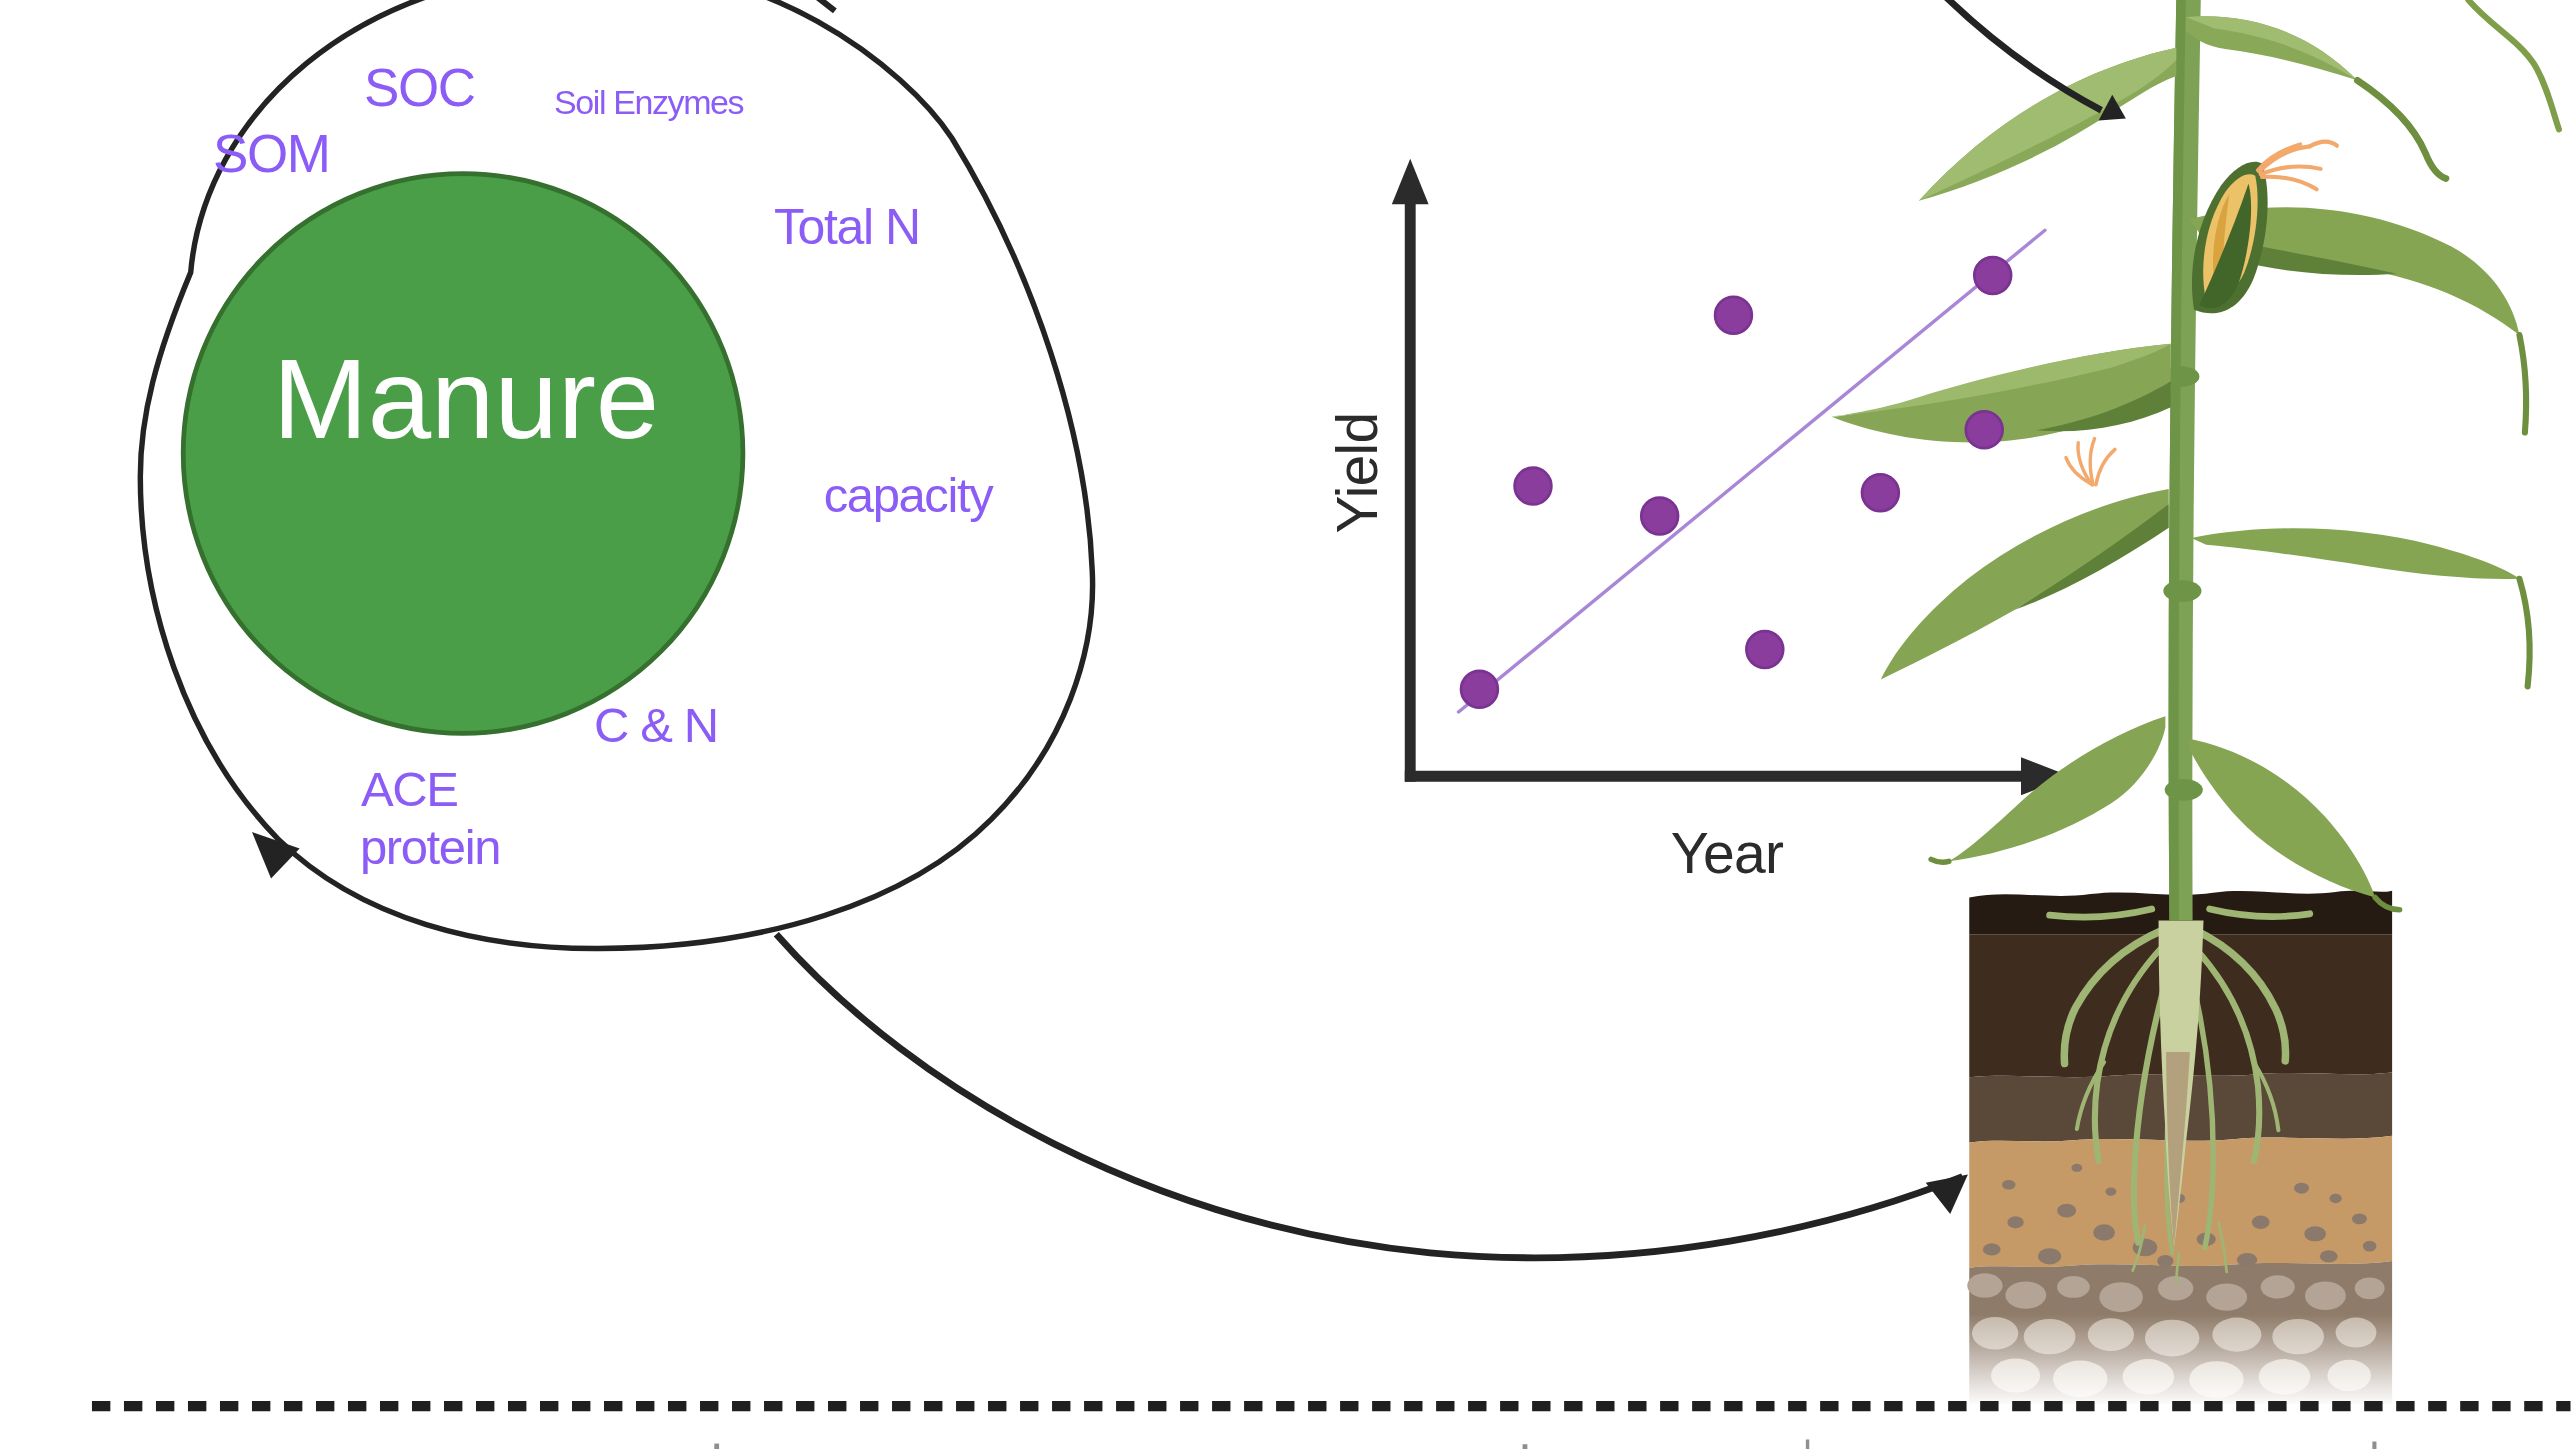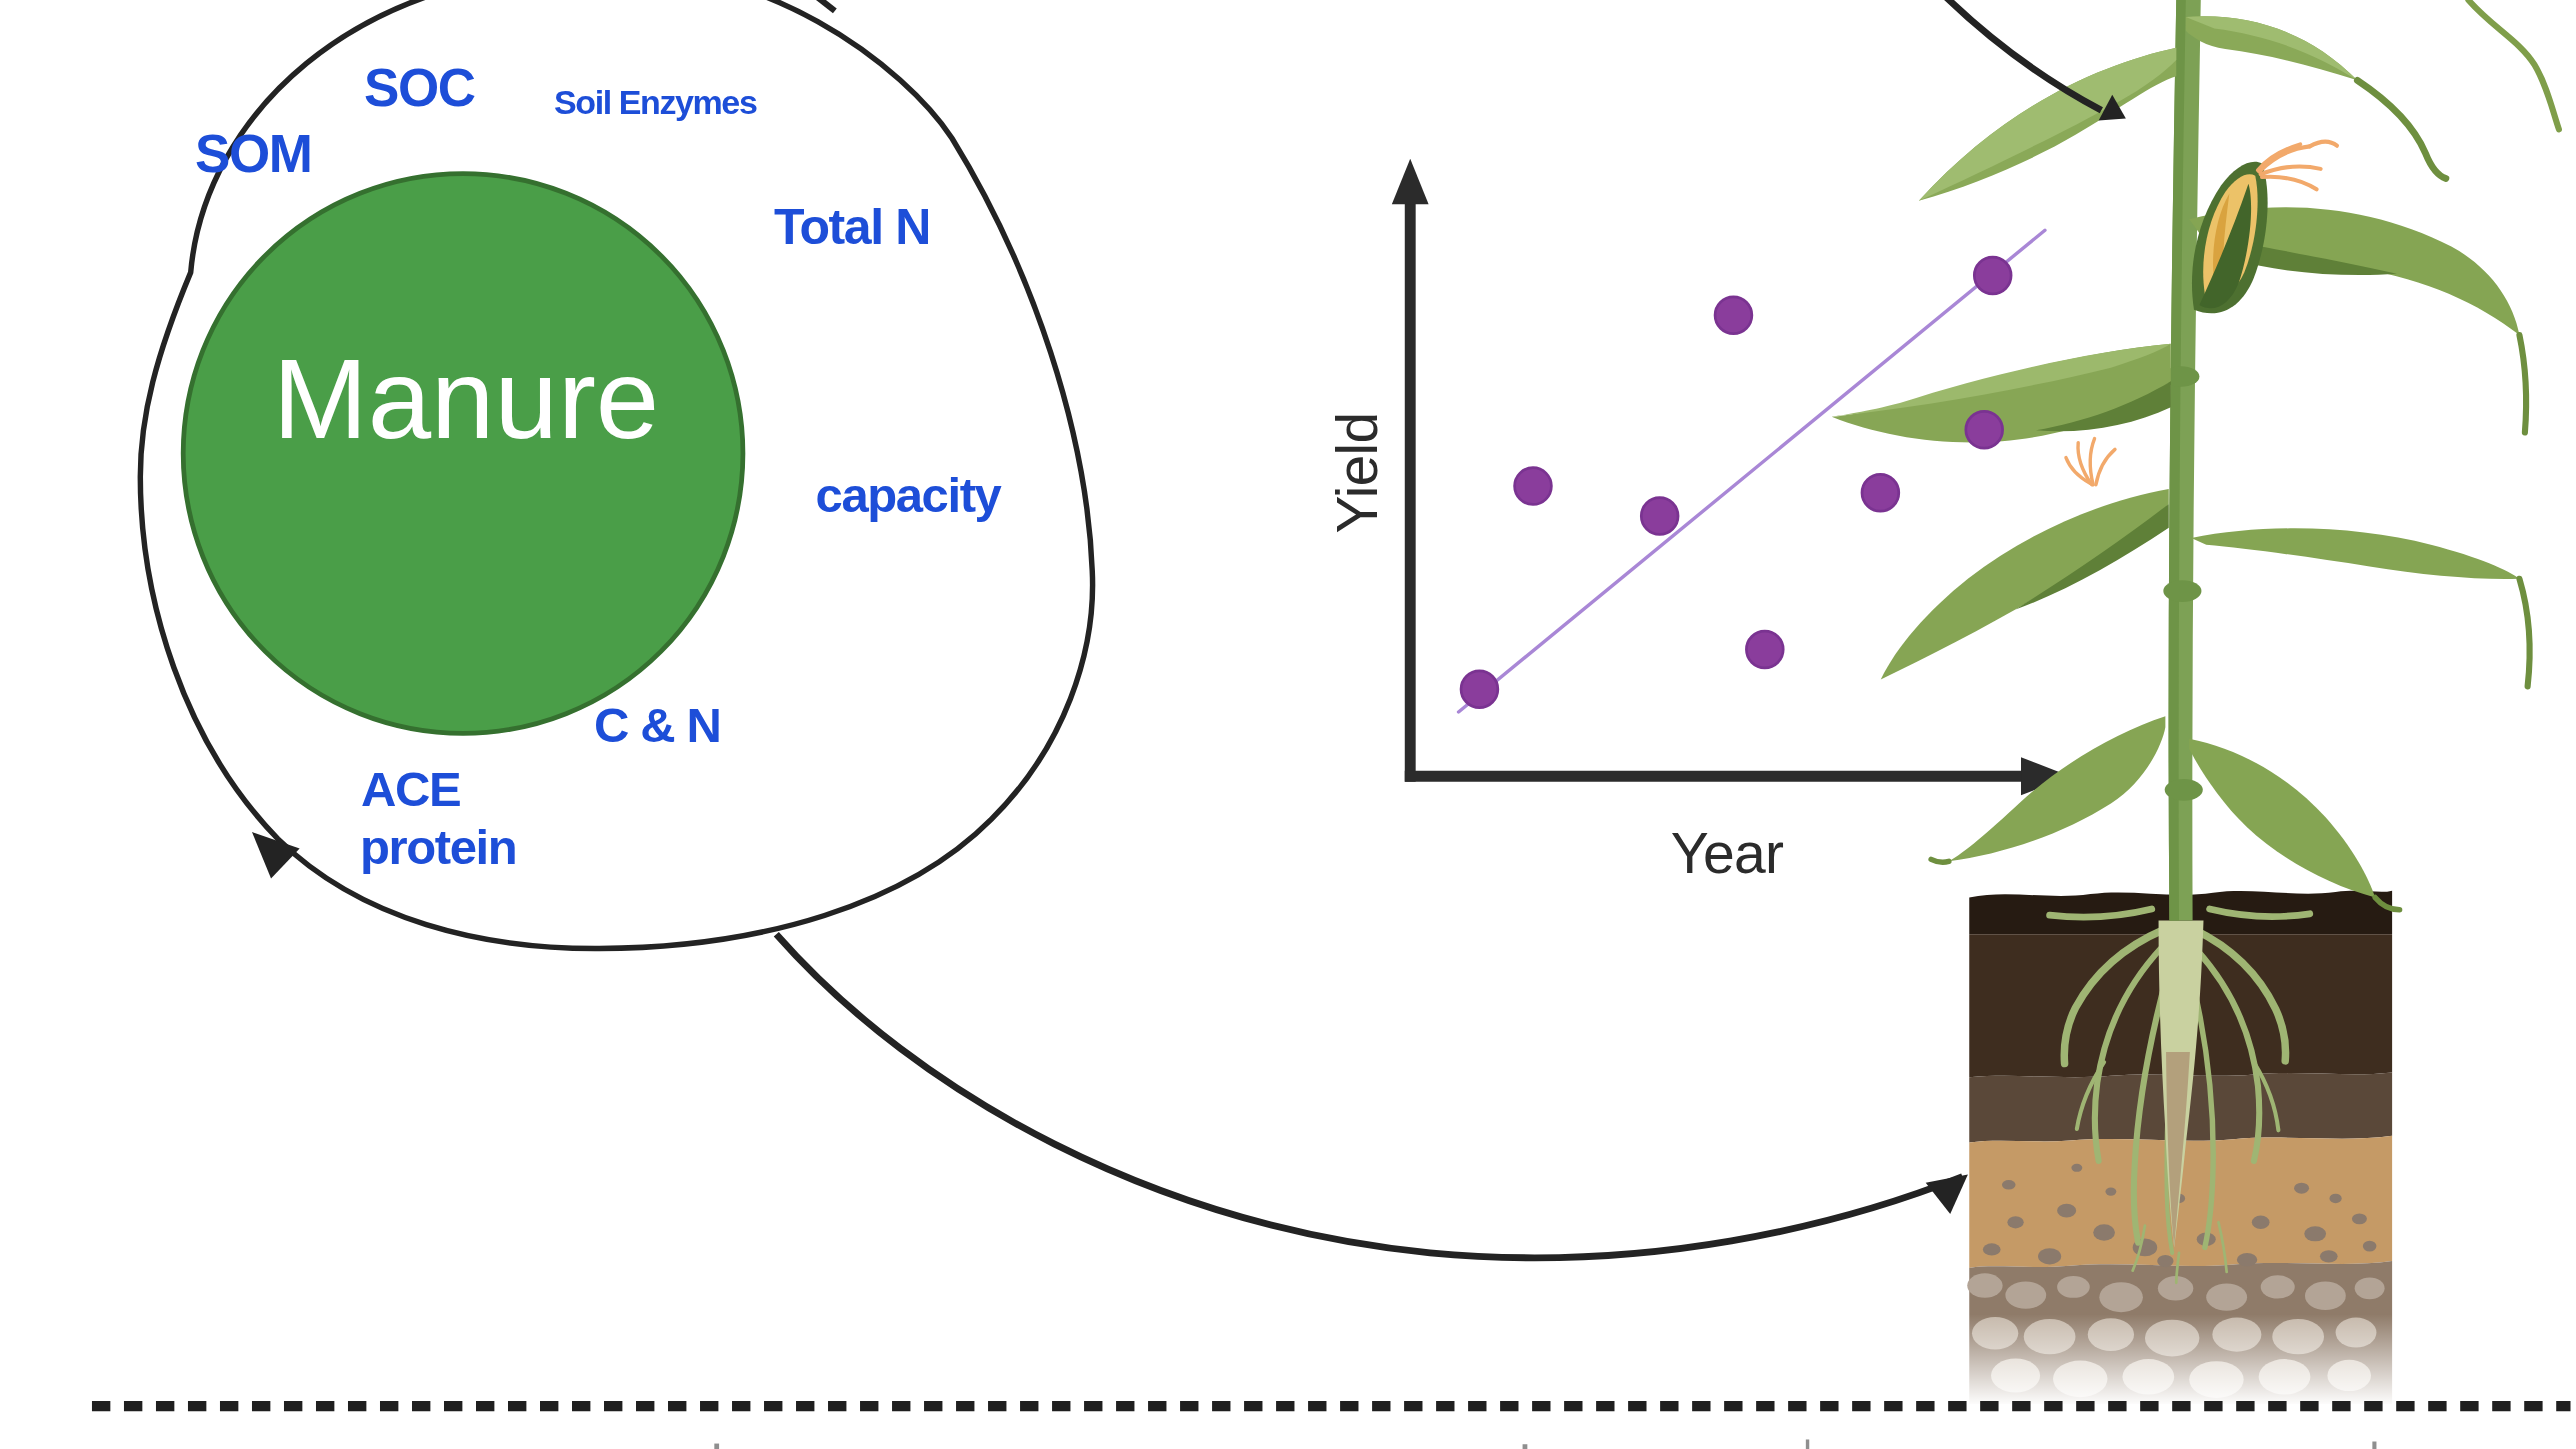--- a/index.html
+++ b/index.html
@@ -6,22 +6,22 @@
   .canvas{
     position:relative;
     width:2576px;height:1449px;
     background:#ffffff;
     overflow:hidden;
     font-family:"Liberation Sans",sans-serif;
   }
   .canvas svg{position:absolute;left:0;top:0;}
   .lbl{
     position:absolute;
-    font-weight:700;
-    color:#1d4ed8;
+    font-weight:400;
+    color:#8b5cf6;
     letter-spacing:-1.4px;
     white-space:nowrap;
     line-height:1;
   }
   .centerx{transform:translateX(-50%);}
   .white-lbl{color:#ffffff;font-weight:400;letter-spacing:0;}
   .axis-lbl{
     position:absolute;
     font-weight:400;
     color:#2b2b2b;
@@ -252,21 +252,21 @@
   <line x1="135" y1="2065" x2="3775" y2="2065" stroke-width="15" stroke-dasharray="27 20" stroke="#1f1f1f"></line>
 
   <g fill="#8f8f8f">
     <rect x="1049" y="2120" width="7" height="8"></rect>
     <rect x="2236" y="2121" width="7" height="7"></rect>
     <rect x="2652" y="2114" width="5" height="14"></rect>
     <rect x="3484" y="2117" width="6" height="11"></rect>
   </g>
 </svg>
 
-<div class="lbl" style="left:195px;top:127px;font-size:53px">SOM</div>
+<div class="lbl" style="left:213px;top:127px;font-size:53px">SOM</div>
 <div class="lbl" style="left:364px;top:61px;font-size:53px">SOC</div>
 <div class="lbl" style="left:554px;top:85px;font-size:34px">Soil Enzymes</div>
 <div class="lbl" style="left:774px;top:202px;font-size:50px">Total N</div>
 <div class="lbl centerx" style="left:908px;top:471px;font-size:49px">capacity</div>
 <div class="lbl" style="left:594px;top:701px;font-size:49px">C &amp; N</div>
 <div class="lbl" style="left:361px;top:765px;font-size:49px">ACE</div>
 <div class="lbl" style="left:360px;top:823px;font-size:49px">protein</div>
 
 <div class="lbl white-lbl centerx" style="left:466px;top:342px;font-size:114px">Manure</div>
 

